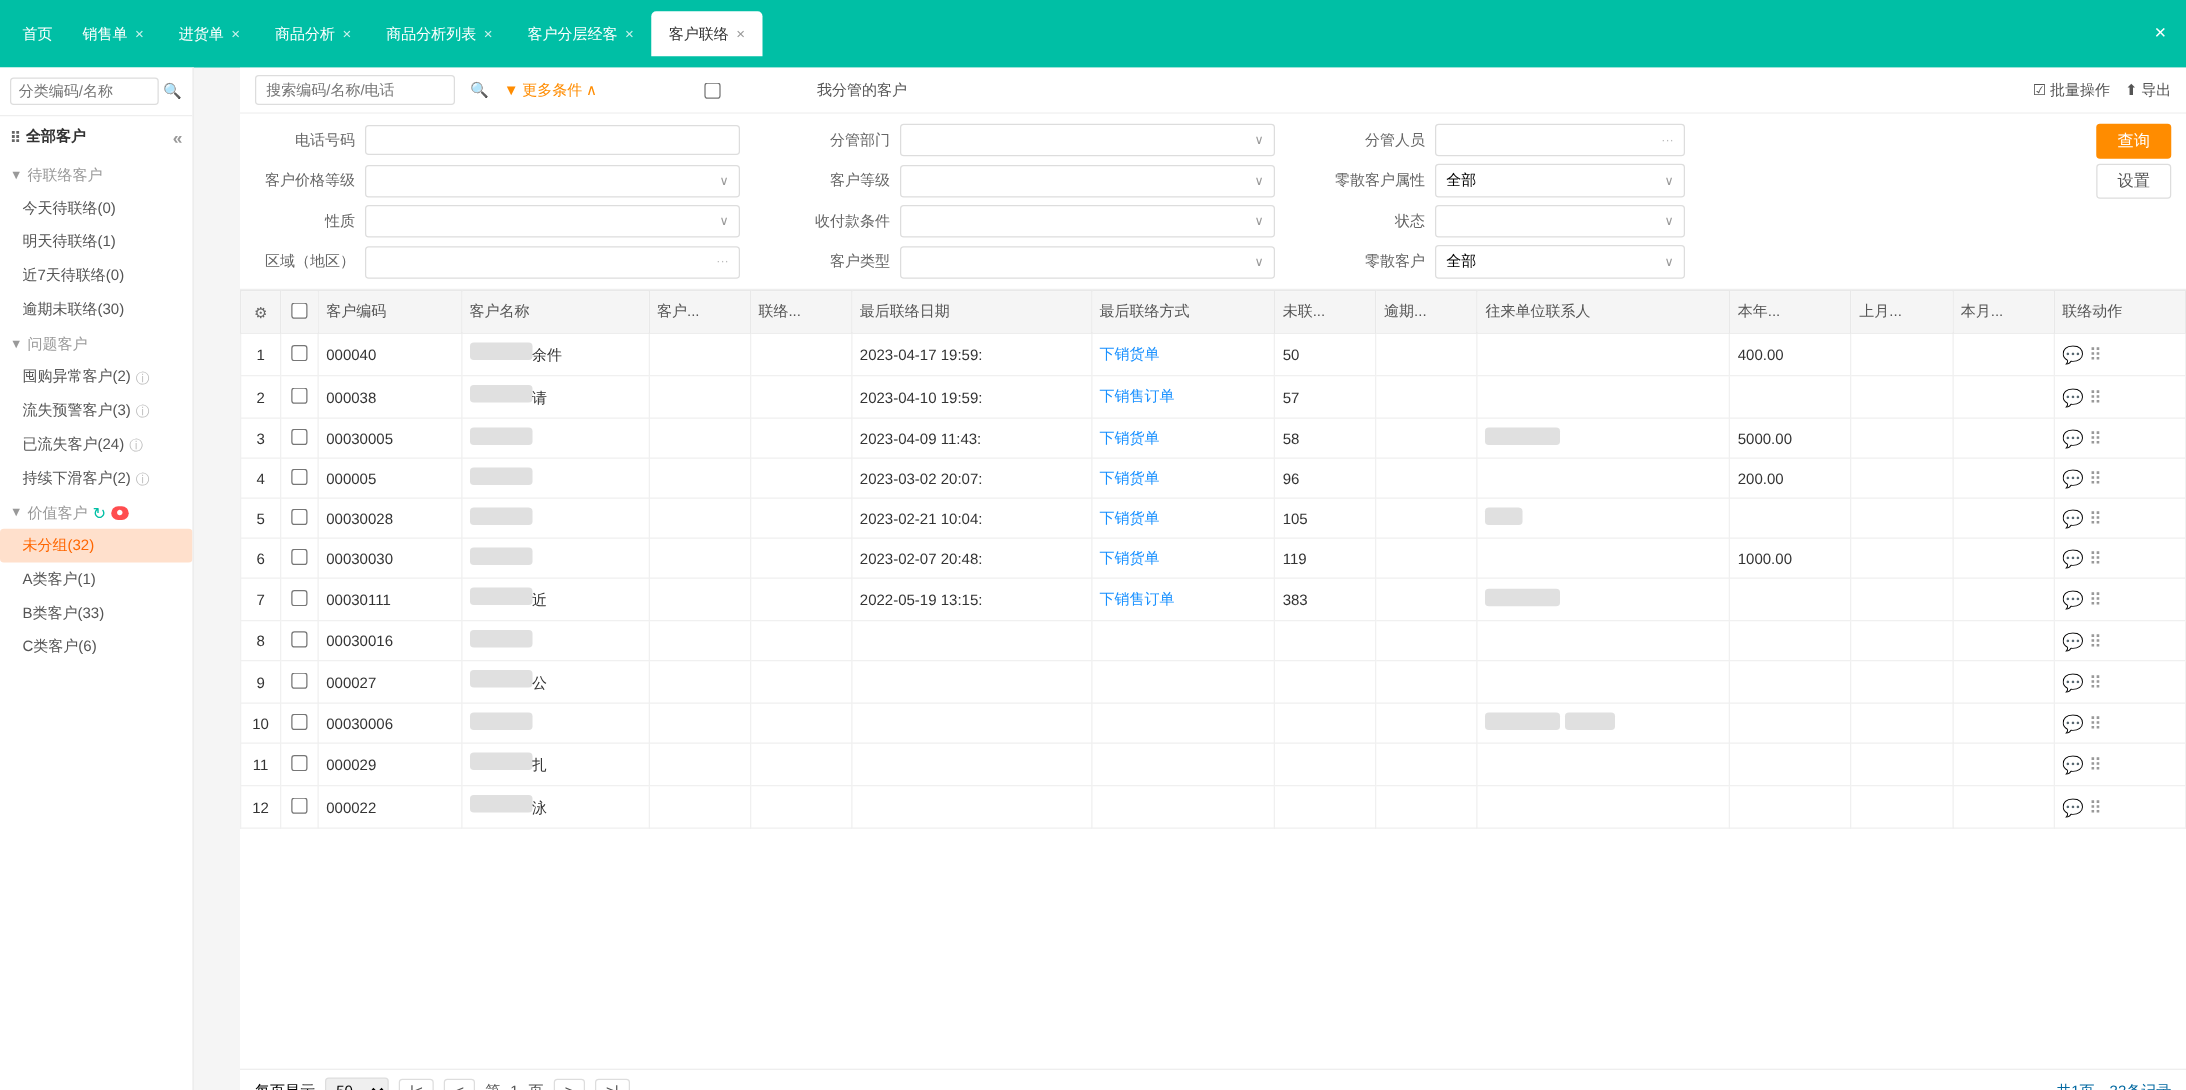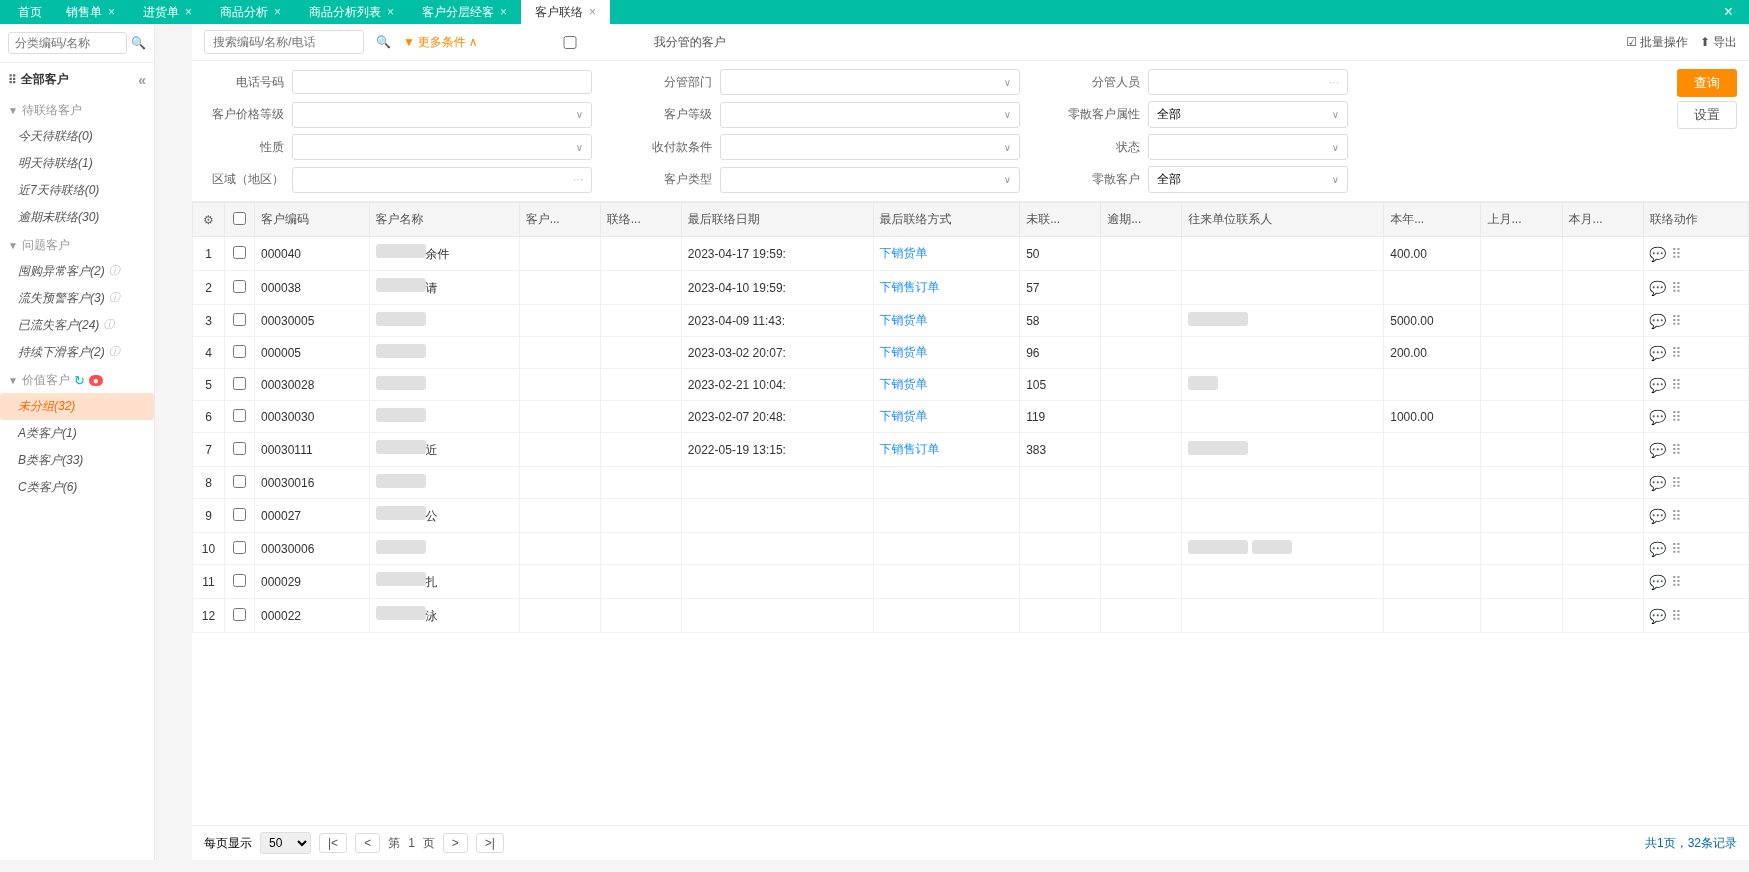--- a/index.html
+++ b/index.html
@@ -3,21 +3,21 @@
   <meta charset="utf-8">
   <style>
     * { box-sizing: border-box; margin: 0; padding: 0; font-family: 'Microsoft YaHei', Arial, sans-serif; font-size: 12px; }
     body { background: #f5f5f5; overflow: hidden; }
 
     
     .top-nav {
       background: #00bfa5;
       display: flex;
       align-items: center;
-      height: 24px;
+      height: 54px;
       padding: 0 8px;
     }
     .top-nav .tab {
       padding: 0 14px;
       height: 36px;
       display: flex;
       align-items: center;
       color: #fff;
       cursor: pointer;
       position: relative;
@@ -113,22 +113,21 @@
     .sidebar-group-title .arrow {
       margin-right: 4px;
       font-size: 10px;
       color: #999;
     }
     .sidebar-item {
       padding: 5px 8px 5px 18px;
       color: #555;
       cursor: pointer;
       display: flex;
-      align-items: flex-start;
-      font-style: italic;
+      align-items: flex-end;
     }
     .sidebar-item.active {
       background: #ffe0cc;
       color: #ff6600;
       border-radius: 3px;
     }
     .sidebar-item .info-icon {
       margin-left: 4px;
       color: #bbb;
       font-size: 11px;

